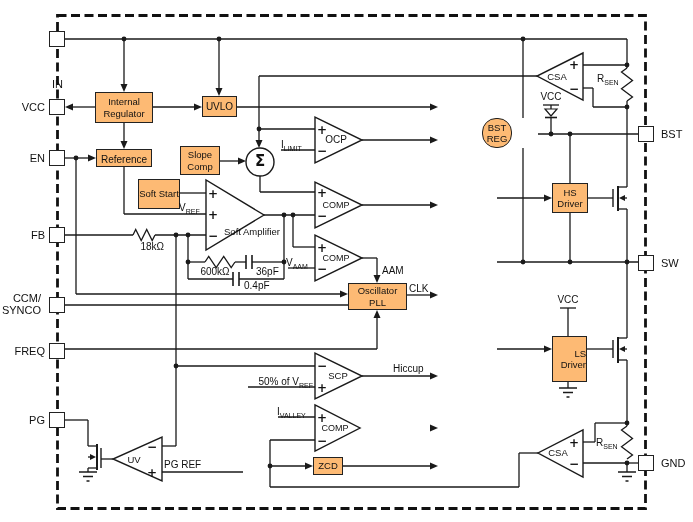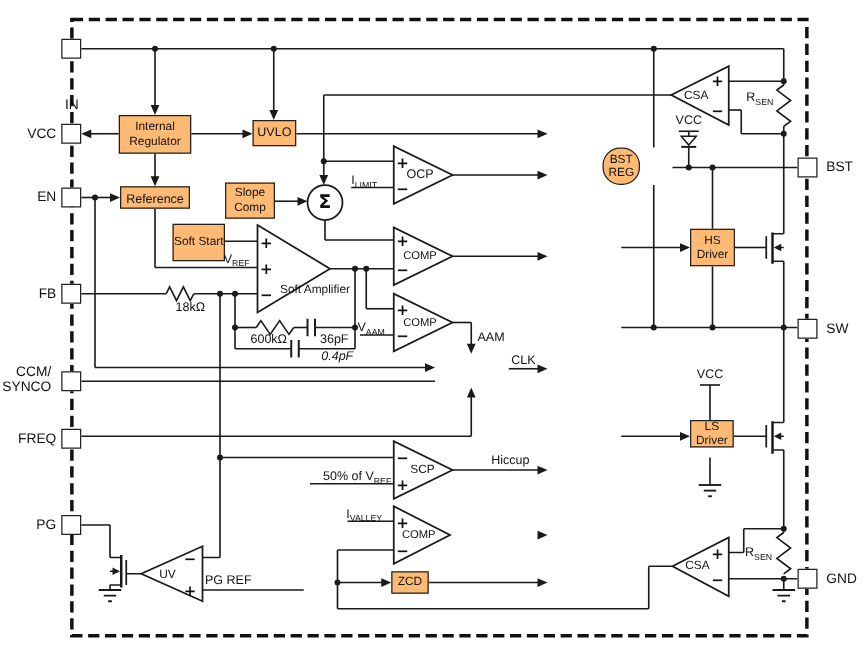--- a/index.html
+++ b/index.html
@@ -260,27 +260,30 @@
     </div>
 <div class="blk" style="left:96px;top:149px;width:56px;height:18px;font-size:10px;align-items:flex-end;">
       <span>Reference</span>
     </div>
 <div class="blk" style="left:180px;top:146px;width:40px;height:29px;">
       <span>Slope Comp</span>
     </div>
 <div class="blk" style="left:138px;top:179px;width:42px;height:30px;">
       <span>Soft Start</span>
     </div>
+<div class="blk" style="left:348px;top:283px;width:59px;height:27px;">
+      <span>Oscillator PLL</span>
+    </div>
 <div class="blk" style="left:482px;top:118px;width:30px;height:30px;border-radius:14px;">
       <span>BST REG</span>
     </div>
 <div class="blk" style="left:552px;top:183px;width:36px;height:30px;">
       <span>HS Driver</span>
     </div>
-<div class="blk" style="left:552px;top:336px;width:35px;height:22px;">
+<div class="blk" style="left:552px;top:336px;width:35px;height:46px;text-align:right;">
       <span>LS Driver</span>
     </div>
 <div class="blk" style="left:313px;top:457px;width:30px;height:18px;">
       <span>ZCD</span>
     </div>
 
 <div class="pin" style="left:49px;top:31px;"></div>
 <div class="pin" style="left:49px;top:99px;"></div>
 <div class="pin" style="left:49px;top:150px;"></div>
 <div class="pin" style="left:49px;top:227px;"></div>
@@ -342,15 +345,15 @@
 <div class="lbl" style="left:393px;top:363px;">Hiccup</div>
 <div class="lbl" style="left:409px;top:283px;">CLK</div>
 <div class="lbl" style="left:382px;top:265px;">AAM</div>
 <div class="lbl ctr" style="left:536px;top:91px;width:30px;">VCC</div>
 <div class="lbl ctr" style="left:553px;top:294px;width:30px;">VCC</div>
 <div class="lbl" style="left:597px;top:73px;"><span>R</span><sub>SEN</sub></div>
 <div class="lbl" style="left:596px;top:437px;"><span>R</span><sub>SEN</sub></div>
 <div class="lbl ctr" style="left:124px;top:241px;width:40px;text-align:right;">18kΩ</div>
 <div class="lbl ctr" style="left:195px;top:266px;width:40px;">600kΩ</div>
 <div class="lbl" style="left:256px;top:266px;">36pF</div>
-<div class="lbl" style="left:257px;top:280px;font-style:italic;">0.4pF</div>
+<div class="lbl" style="left:244px;top:280px;">0.4pF</div>
 
 </div>
 
 </body></html>

